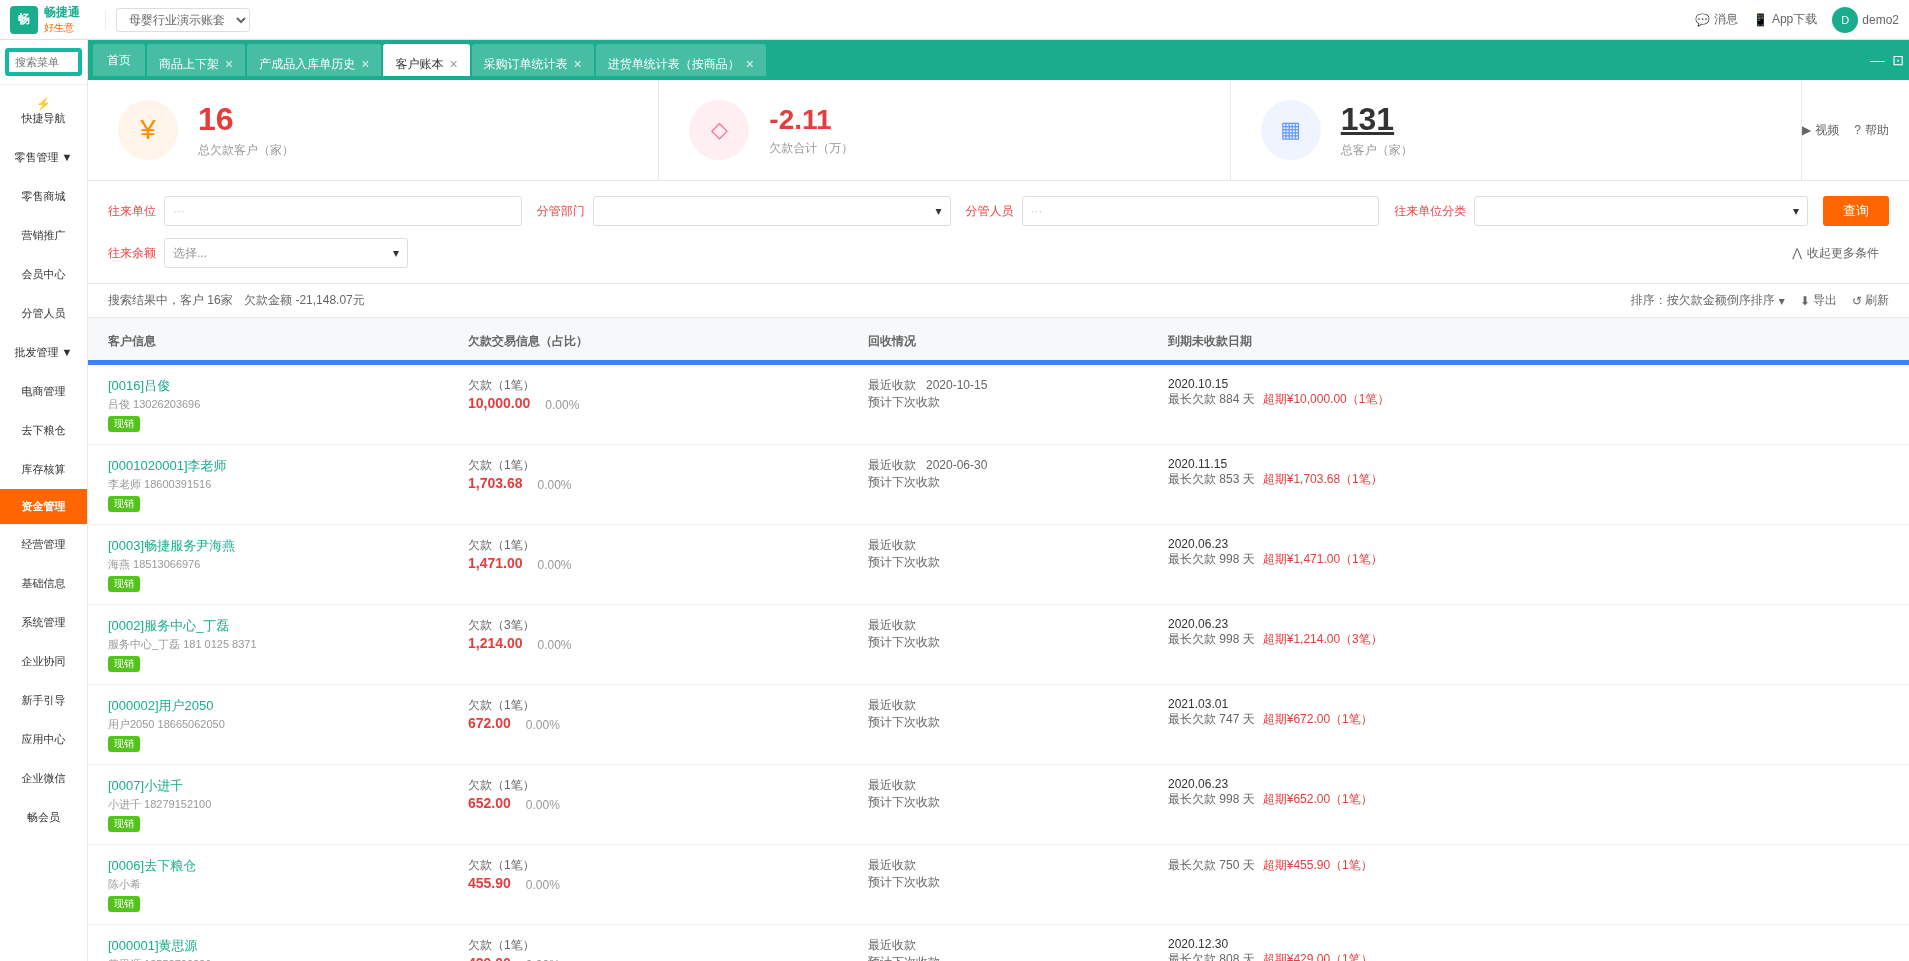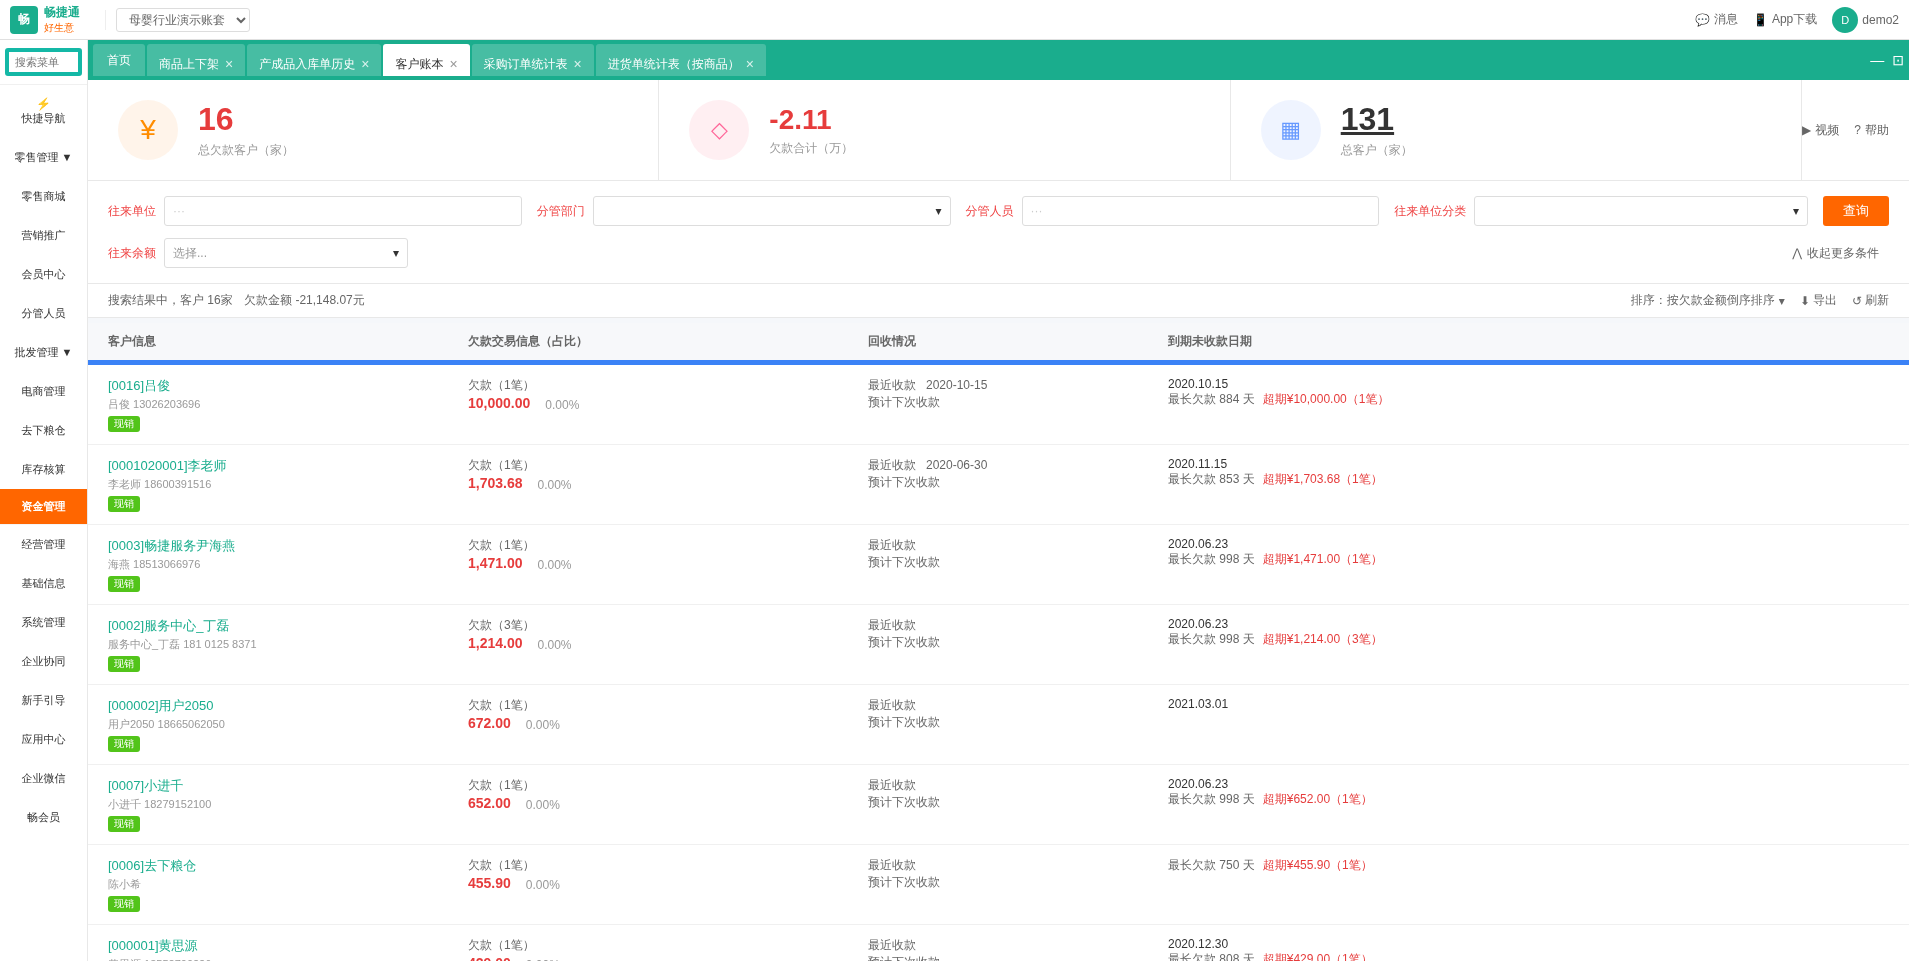--- a/index.html
+++ b/index.html
@@ -446,20 +446,24 @@
                 <span class="debt-amount">672.00</span>
                 <span class="debt-ratio">0.00%</span>
               </div>
             </div>
             <div>
               <div class="payment-date">最近收款</div>
               <div class="payment-date">预计下次收款</div>
             </div>
             <div>
               <div class="date-value">2021.03.01</div>
+              <div style="display:flex;align-items:center;gap:8px;">
+                <span class="overdue-days">最长欠款 747 天</span>
+                <a class="overdue-link">超期¥672.00（1笔）</a>
+              </div>
             </div>
           </div>
 
           <div class="table-row">
             <div>
               <a class="customer-name">[0007]小进千</a>
               <div class="customer-info">小进千 18279152100</div>
               <span class="status-badge">现销</span>
             </div>
             <div>

